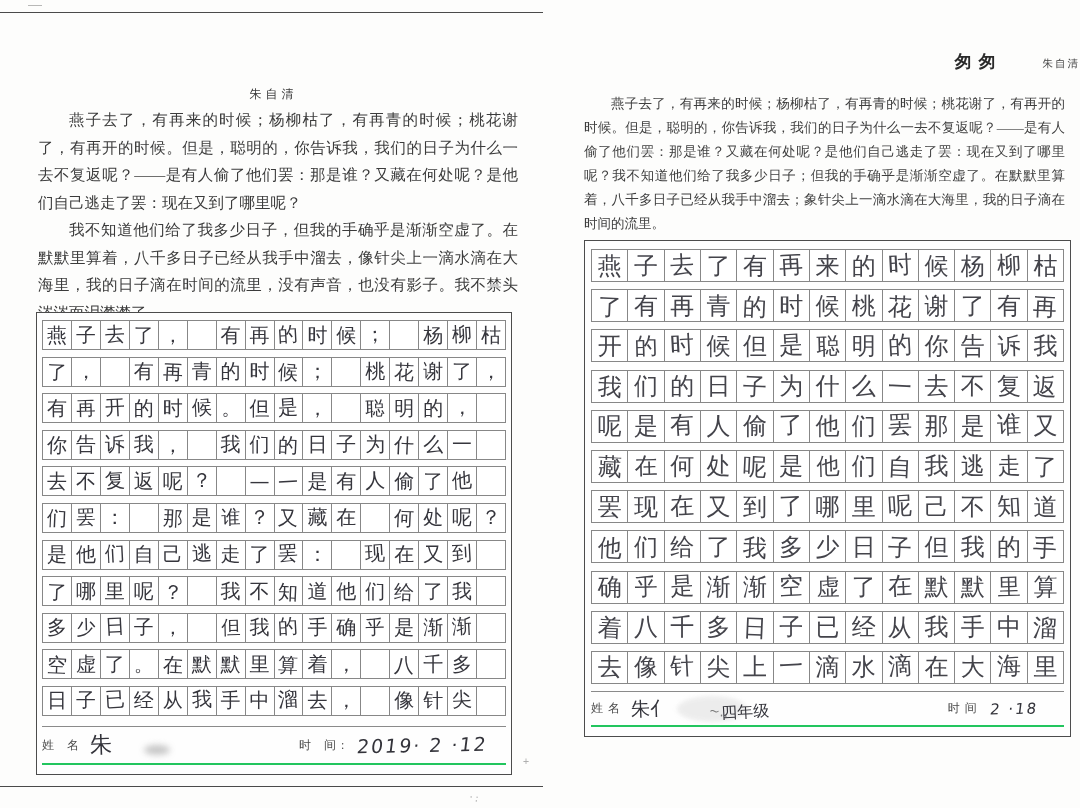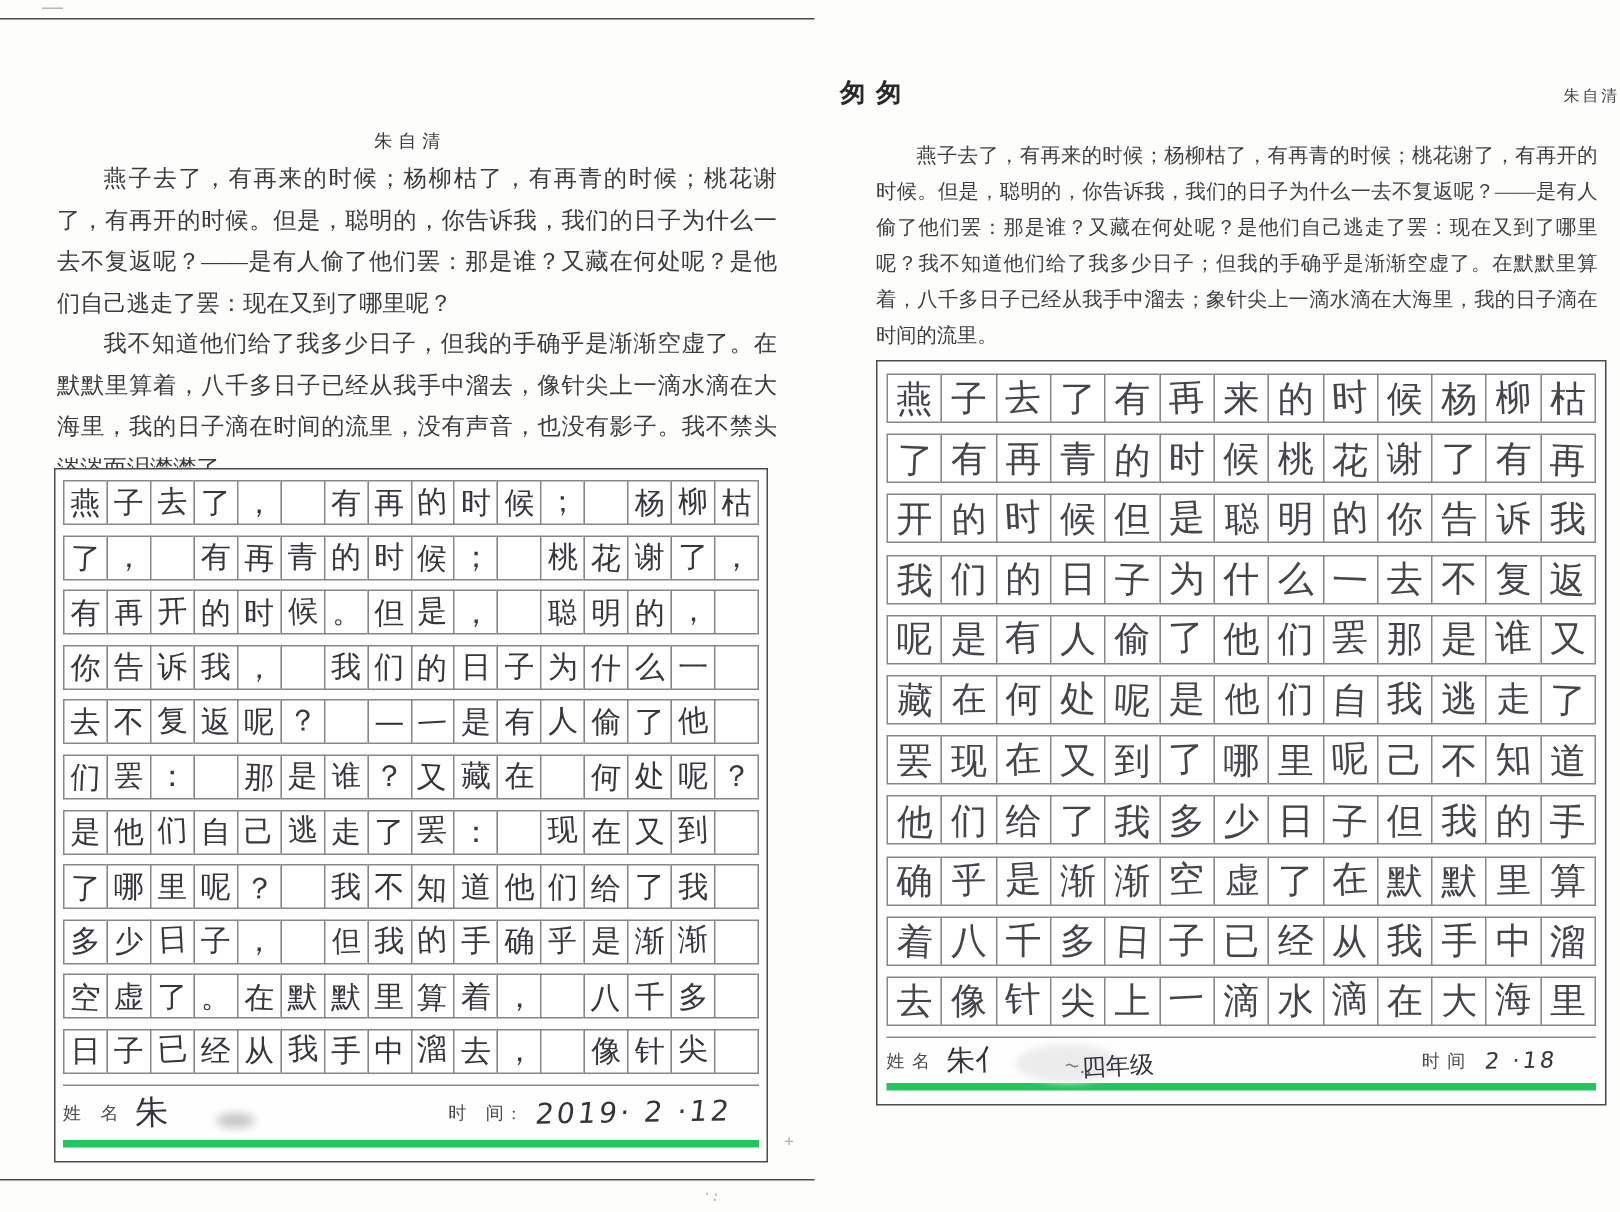--- a/index.html
+++ b/index.html
@@ -29,21 +29,21 @@
   }
   .l-paras{
     position:absolute;left:38px;top:106px;width:480px;
     font-size:15.5px;line-height:27.5px;color:#3b3b3b;text-align:justify;
   }
   .l-paras p{margin:0;text-indent:2em;}
 
   
   .r-titlebar{
     position:absolute;top:50px;left:0;width:100%;
-    display:flex;justify-content:space-between;align-items:baseline;gap:30px;
+    display:flex;justify-content:flex-end;align-items:baseline;gap:40px;
   }
   .r-title{font-size:17px;font-weight:bold;color:#2a2a2a;letter-spacing:7px;}
   .r-author{font-size:10.5px;color:#454545;letter-spacing:2px;}
   .r-para{
     position:absolute;left:24px;top:92px;width:481px;
     font-size:13.5px;line-height:24px;color:#3e3e3e;text-align:justify;
   }
   .r-para p{margin:0;text-indent:2em;}
 
   
@@ -68,21 +68,21 @@
     font-family:"DejaVu Sans", sans-serif;
   }
   #left-grid .hw-cell span{font-size:20px;}
   #right-grid .hw-cell span{font-size:24px;font-weight:300;color:#44444b;}
   .hw-row:nth-child(odd) .hw-cell:nth-child(3n) span{transform:rotate(-3deg) translateY(-1px);}
   .hw-row:nth-child(even) .hw-cell:nth-child(4n+1) span{transform:rotate(2.5deg) translateY(1px);}
   .hw-row:nth-child(3n) .hw-cell:nth-child(5n+2) span{transform:rotate(-1.5deg) scale(.96);}
 
   
   .grid-footer{
-    margin-top:auto;border-top:1px solid #8a8a8a;border-bottom:5px solid #22c55e;
+    margin-top:auto;border-top:1px solid #8a8a8a;border-bottom:2px solid #22c55e;
     margin-bottom:9px;height:36px;
     display:flex;align-items:center;position:relative;
   }
   .f-label{font-size:12px;color:#4a4a4a;letter-spacing:5px;white-space:nowrap;}
   .hand{
     font-family:"DejaVu Sans", sans-serif;color:#33333a;
     transform:rotate(-2deg);display:inline-block;
   }
   .f-name{font-size:22px;margin-left:6px;}
   .f-grade{font-size:16px;margin-left:52px;transform:rotate(-3deg) translateY(4px);}

